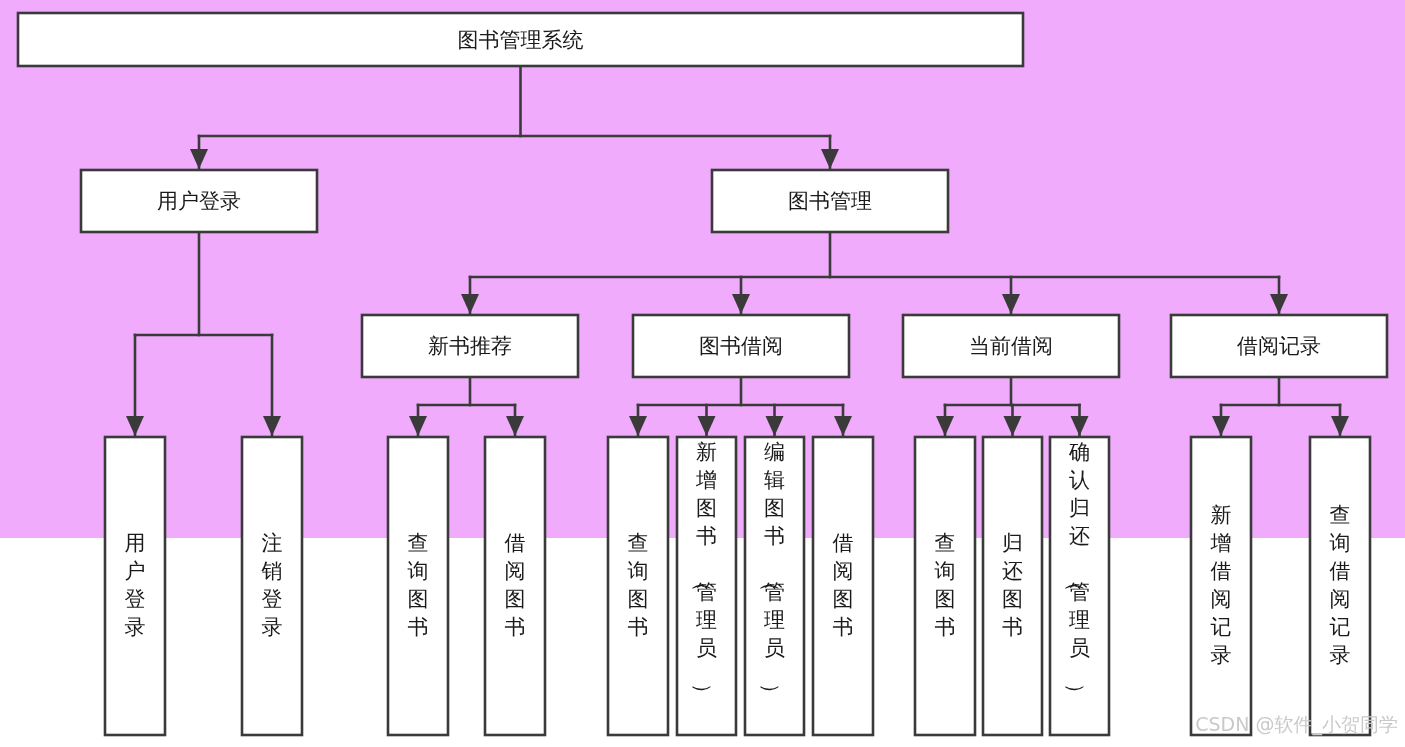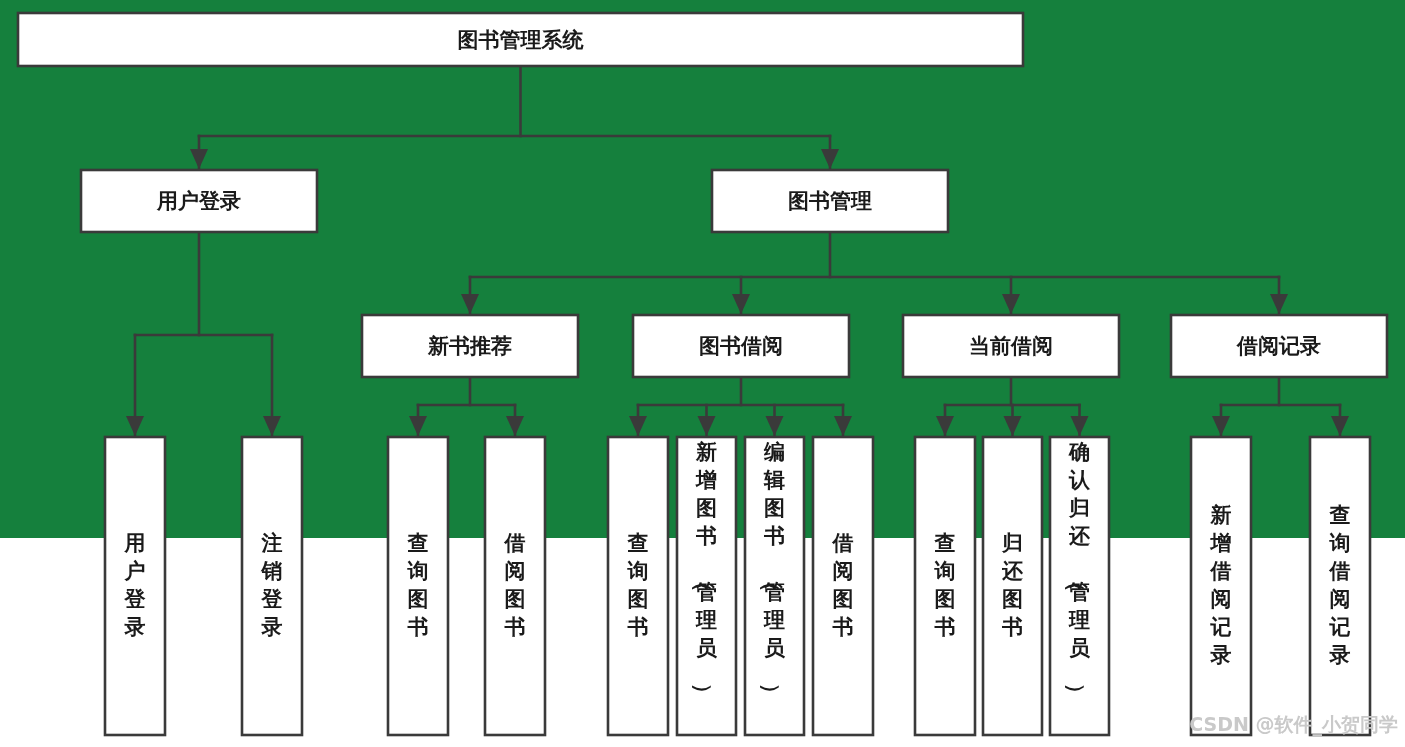--- a/index.html
+++ b/index.html
@@ -10,22 +10,21 @@
   body {
     width: 1405px;
     height: 747px;
     font-family: "DejaVu Sans", "Liberation Sans", sans-serif;
     overflow: hidden;
   }
   #diagram-root {
     position: relative;
     width: 1405px;
     height: 538px;
-    background: #15803d;
-    font-weight: bold;
+    background: #f0abfc;
   }
   svg#flowchart {
     position: absolute;
     top: 0;
     left: 0;
     width: 1405px;
     height: 747px;
     display: block;
   }
   .node-box {

